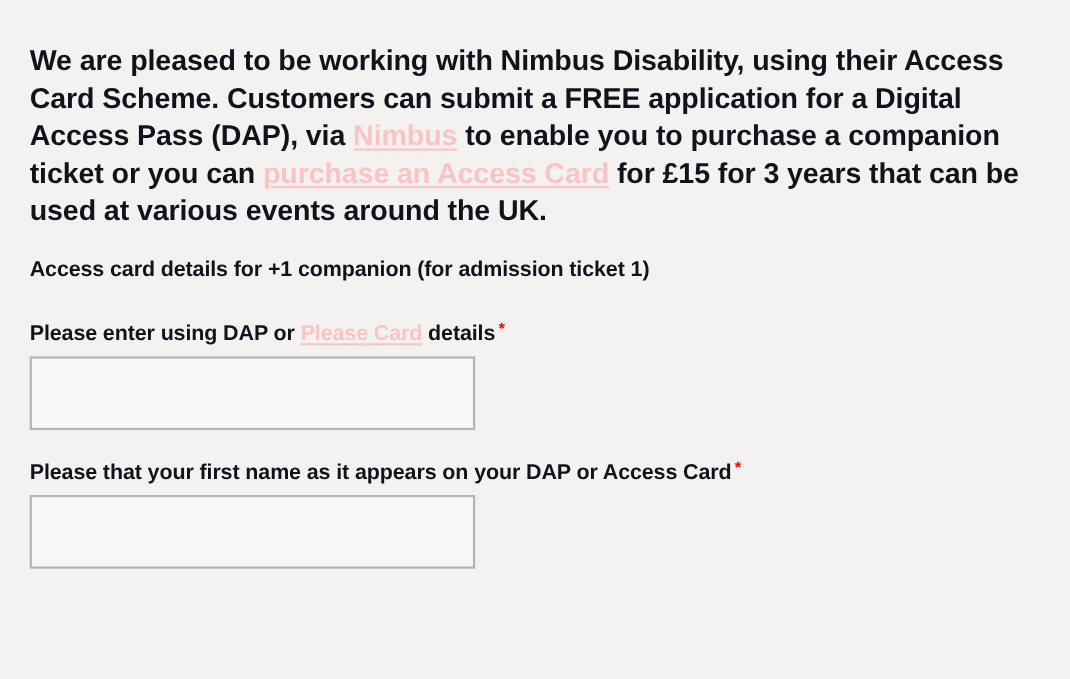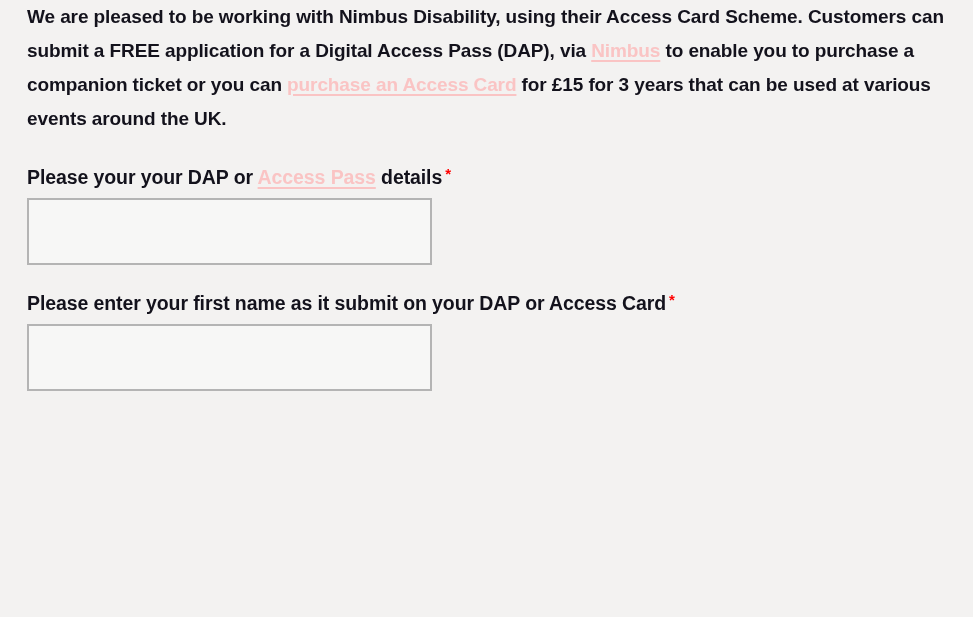--- a/index.html
+++ b/index.html
@@ -19,21 +19,22 @@
     position: relative;
     width: 973px;
     height: 617px;
     box-sizing: border-box;
     padding: 0 27px;
   }
 
   
   .intro {
     margin: 0;
-    font-size: 19px;
+    padding-top: 38px;
+    font-size: 26px;
     font-weight: bold;
     line-height: 34px;
     letter-spacing: -0.1px;
     color: #13121c;
     max-width: 925px;
   }
 
   a.pink-link {
     color: #fac4c4;
     text-decoration: underline;
@@ -103,25 +104,26 @@
     color: #9a9a9a;
   }
 </style>
 </head>
 <body>
 
 <div class="page">
 
   <p class="intro"><span>We are pleased to be working with Nimbus Disability, using their Access Card Scheme. Customers can submit a FREE application for a Digital Access Pass (DAP), via </span><a class="pink-link" href="#">Nimbus</a><span> to enable you to purchase a companion ticket or you can </span><a class="pink-link" href="#">purchase an Access Card</a><span> for £15 for 3 years that can be used at various events around the UK.</span></p>
 
+  <h2 class="sub-heading">Access card details for +1 companion (for admission ticket 1)</h2>
 
   <div class="field first">
-    <label class="field-label" for="input-dap-number"><span>Please your your DAP or </span><a class="pink-link" href="#">Access Pass</a><span> details</span><span class="req">*</span></label>
+    <label class="field-label" for="input-dap-number"><span>Please enter using DAP or </span><a class="pink-link" href="#">Please Card</a><span> details</span><span class="req">*</span></label>
     <input id="input-dap-number" class="text-input" type="text" placeholder="" style="">
   </div>
 
   <div class="field">
-    <label class="field-label" for="input-first-name"><span>Please enter your first name as it submit on your DAP or Access Card</span><span class="req">*</span></label>
+    <label class="field-label" for="input-first-name"><span>Please that your first name as it appears on your DAP or Access Card</span><span class="req">*</span></label>
     <input id="input-first-name" class="text-input" type="text" placeholder="" style="">
   </div>
 
 
 </div>
 
 </body></html>

